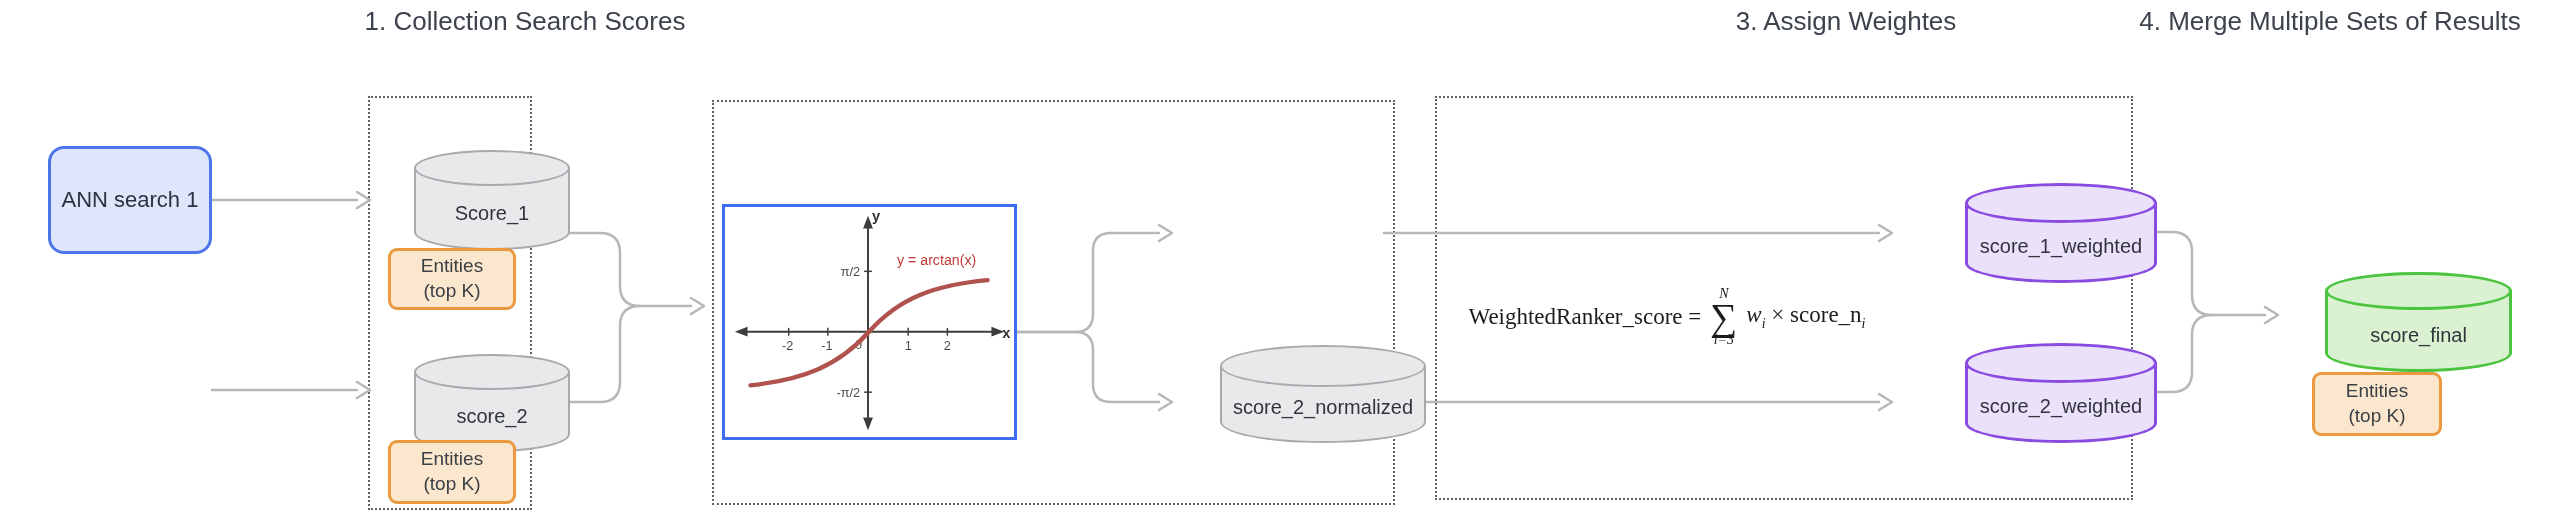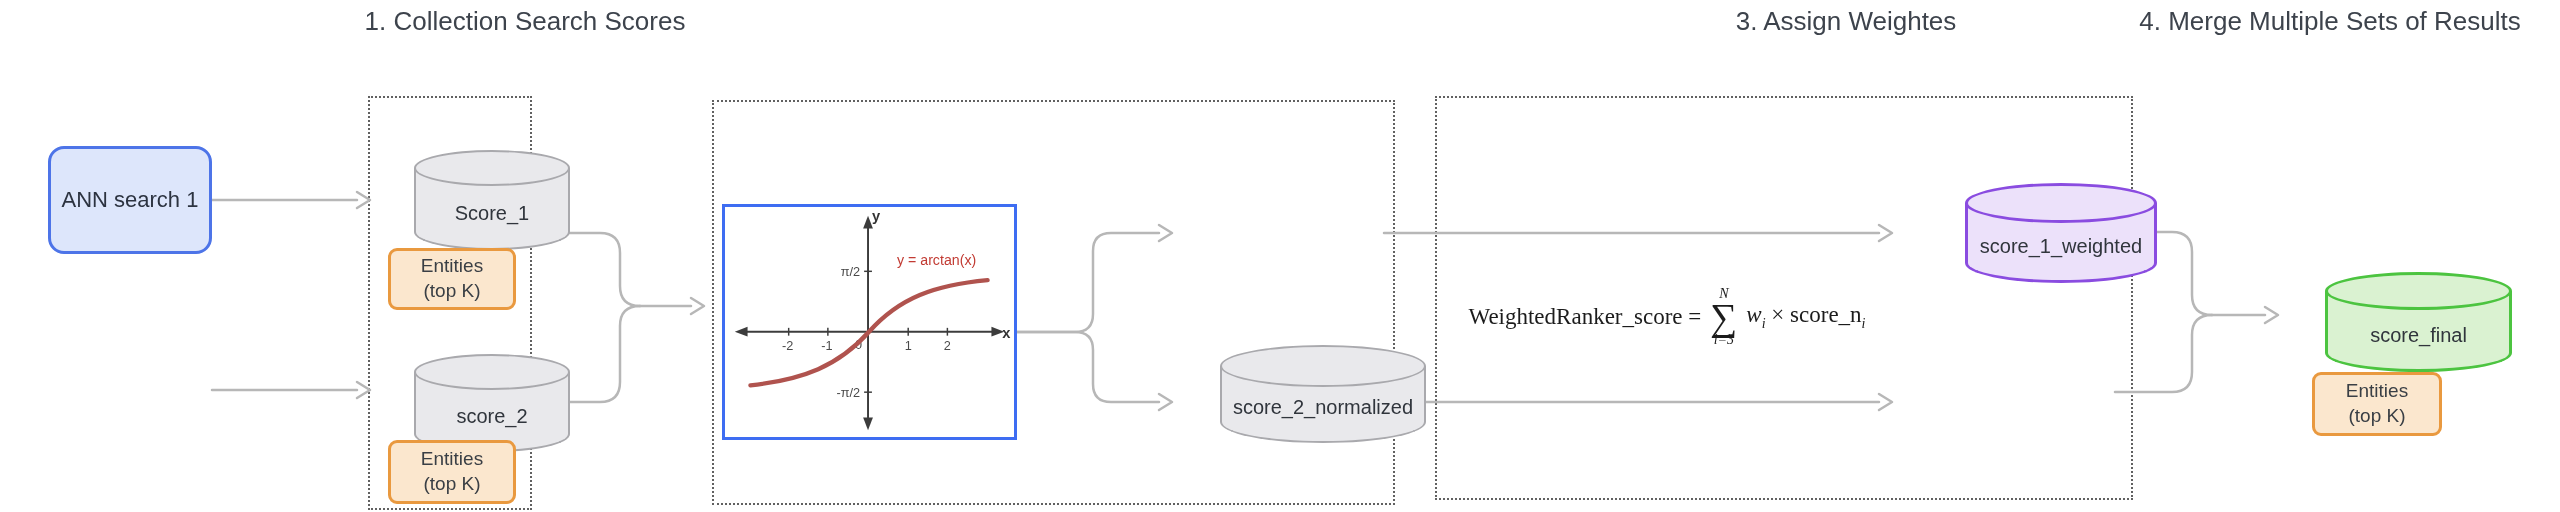--- a/index.html
+++ b/index.html
@@ -177,20 +177,25 @@
       <span>×</span>
       <span>score_n</span><sub>i</sub>
     </span>
   </div>
 
   <div class="cyl" style="left:1923px;top:183px;width:192px;height:100px;--eh:40px;--bw:3px;--fill:#ece1fa;--stroke:#8a4ce0;">
     <div class="cyl-top"></div>
     <div class="cyl-body"></div>
     <div class="cyl-label">score_1_weighted</div>
   </div>
+  <div class="cyl" style="left:1923px;top:343px;width:192px;height:100px;--eh:40px;--bw:3px;--fill:#ece1fa;--stroke:#8a4ce0;">
+    <div class="cyl-top"></div>
+    <div class="cyl-body"></div>
+    <div class="cyl-label">score_2_weighted</div>
+  </div>
 
   <div class="cyl" style="left:2283px;top:272px;width:187px;height:100px;--eh:38px;--bw:3px;--fill:#daf2d1;--stroke:#4cc440;">
     <div class="cyl-top"></div>
     <div class="cyl-body"></div>
     <div class="cyl-label">score_final</div>
   </div>
   <div class="entities-box" style="left:2312px;top:372px;width:130px;height:64px;">
     <span>Entities</span>
     <span>(top K)</span>
   </div>

